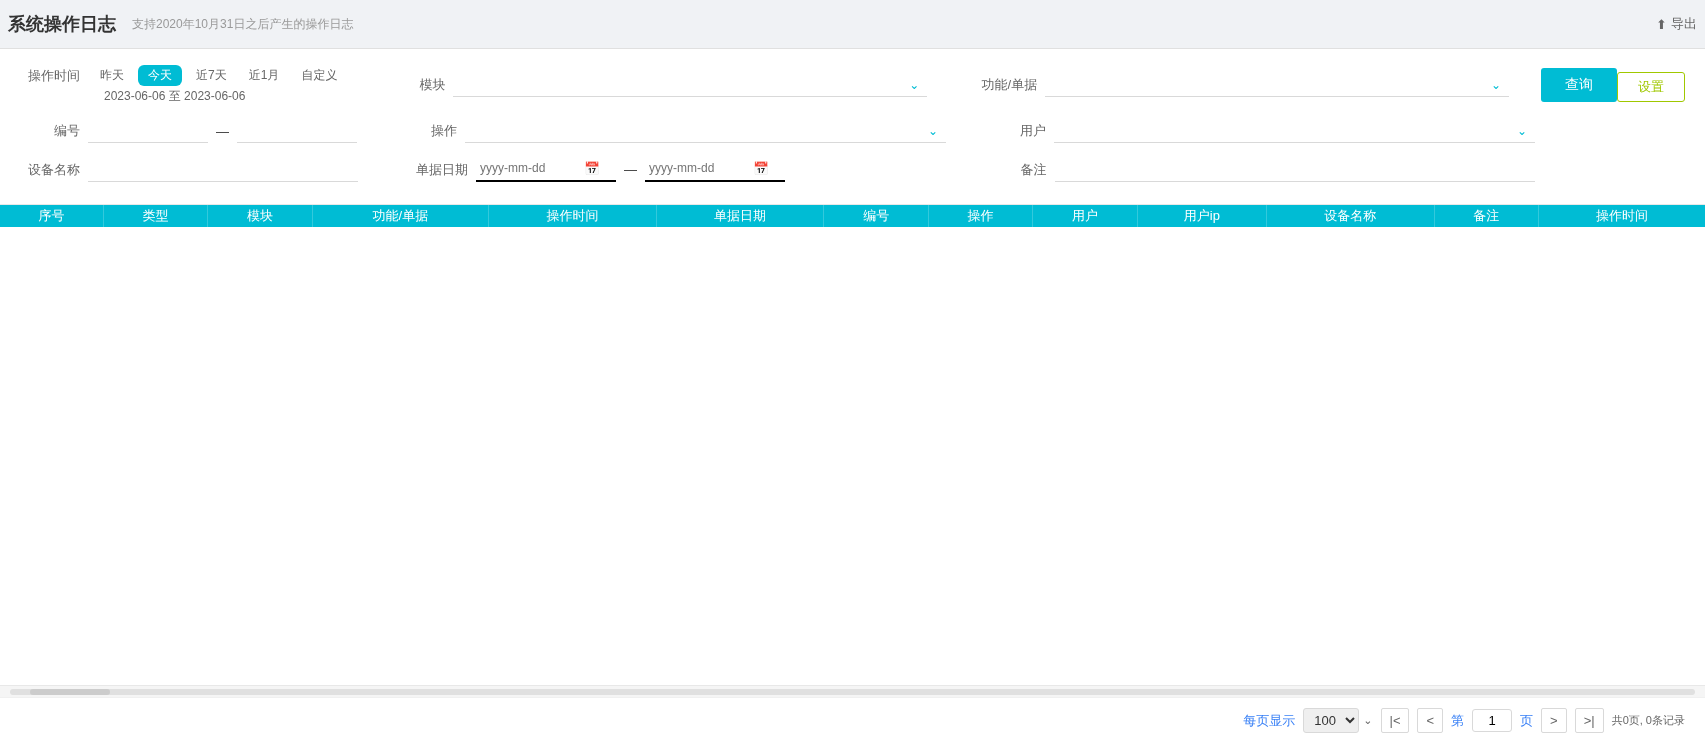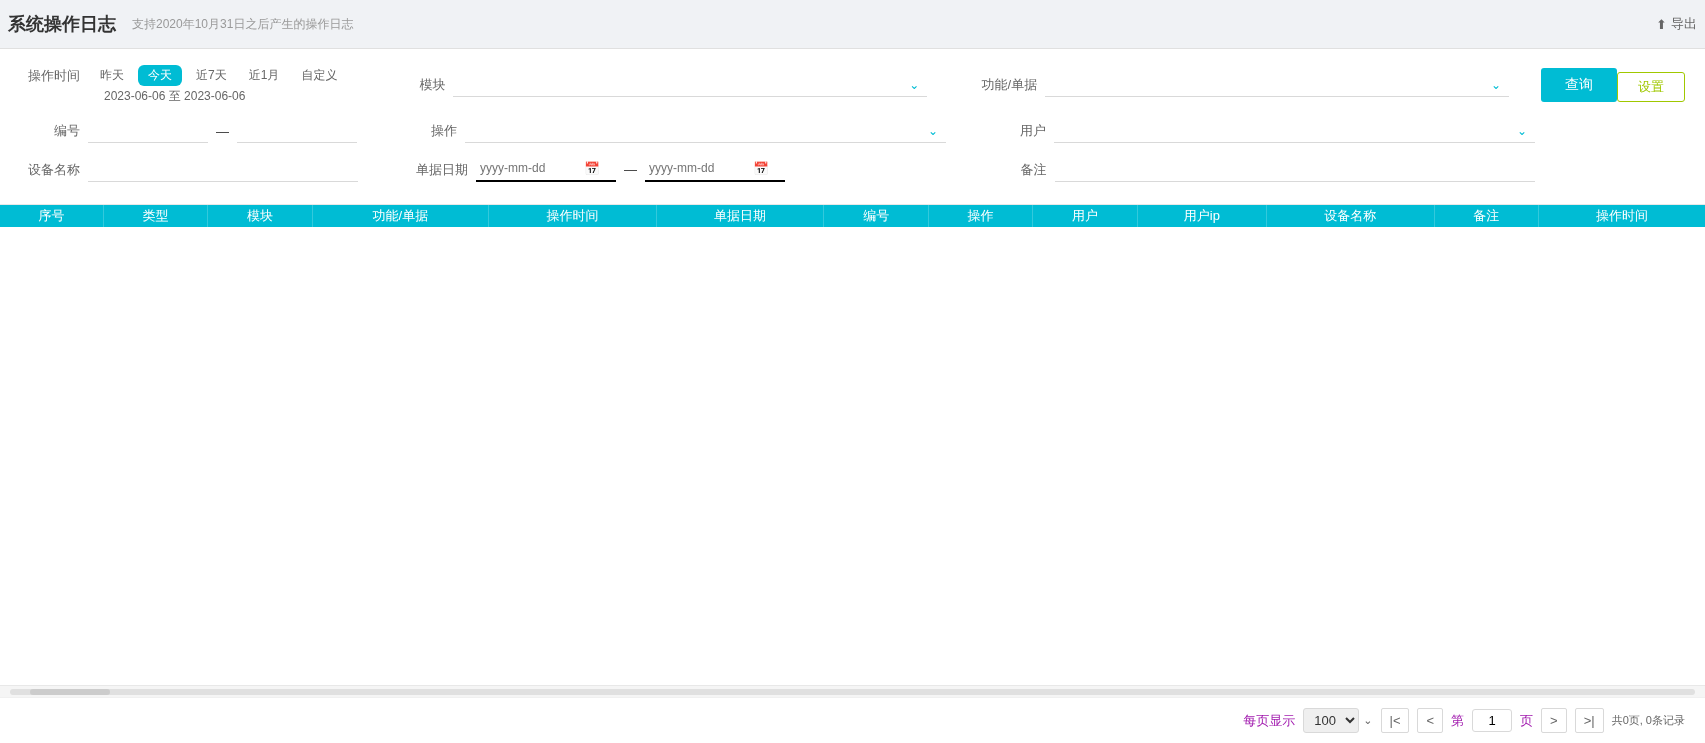--- a/index.html
+++ b/index.html
@@ -57,21 +57,21 @@
 
     .empty-area { height: 320px; background: #fff; }
 
     
     .scrollbar-area { height: 12px; background: #f5f5f5; border-top: 1px solid #e8e8e8; display: flex; align-items: center; padding: 0 10px; }
     .scrollbar-track { flex: 1; height: 6px; background: #e0e0e0; border-radius: 3px; }
     .scrollbar-thumb { width: 80px; height: 6px; background: #ccc; border-radius: 3px; margin-left: 20px; }
 
     
     .pagination { display: flex; align-items: center; justify-content: flex-end; padding: 10px 20px; background: #fff; border-top: 1px solid #f0f0f0; gap: 8px; }
-    .pagination-label { color: #a21caf; font-size: 13px; }
+    .pagination-label { color: #3b82f6; font-size: 13px; }
     .pagination-select { border: 1px solid #d9d9d9; border-radius: 3px; padding: 3px 6px; font-size: 13px; cursor: pointer; color: #333; }
     .pagination-btn { border: 1px solid #d9d9d9; background: #fff; padding: 4px 8px; cursor: pointer; color: #666; font-size: 13px; border-radius: 2px; }
     .pagination-btn:disabled { color: #ccc; cursor: not-allowed; }
     .page-input { border: 1px solid #d9d9d9; border-radius: 3px; padding: 3px 6px; width: 40px; text-align: center; font-size: 13px; }
     .pagination-info { color: #666; font-size: 11px; }
     .time-section { display: flex; flex-direction: column; }
   </style>
 </head>
 <body>
 

